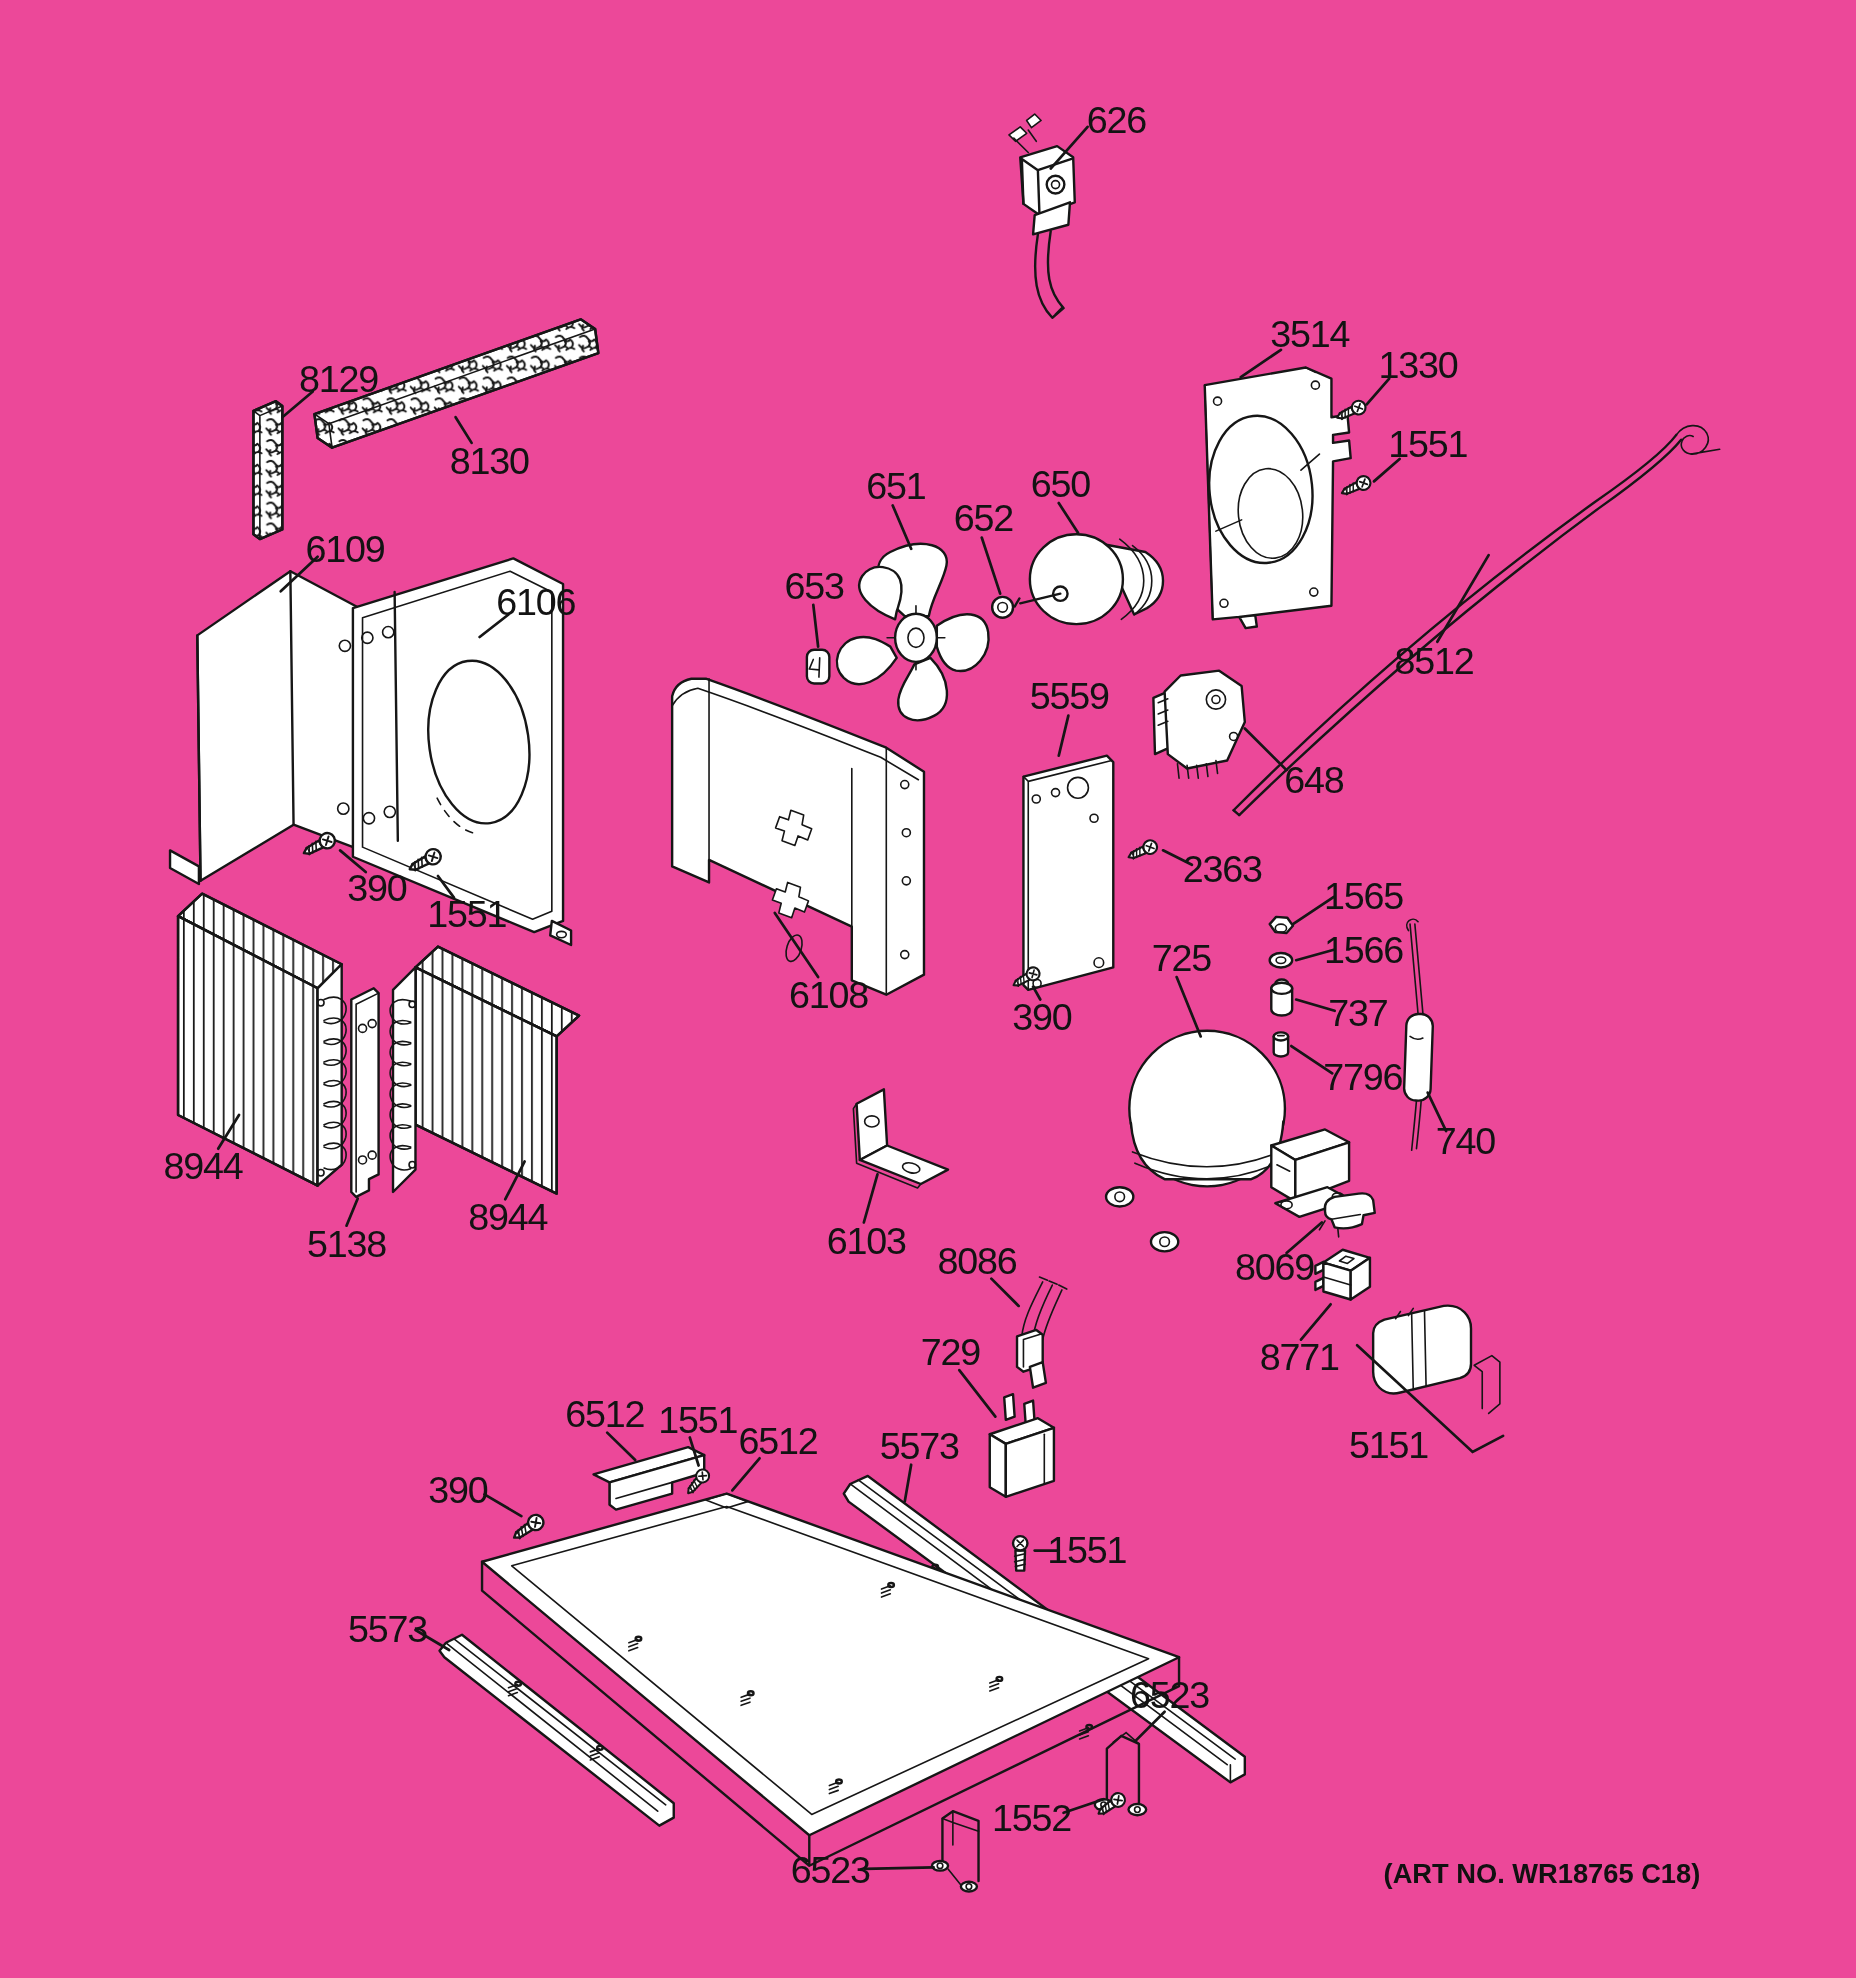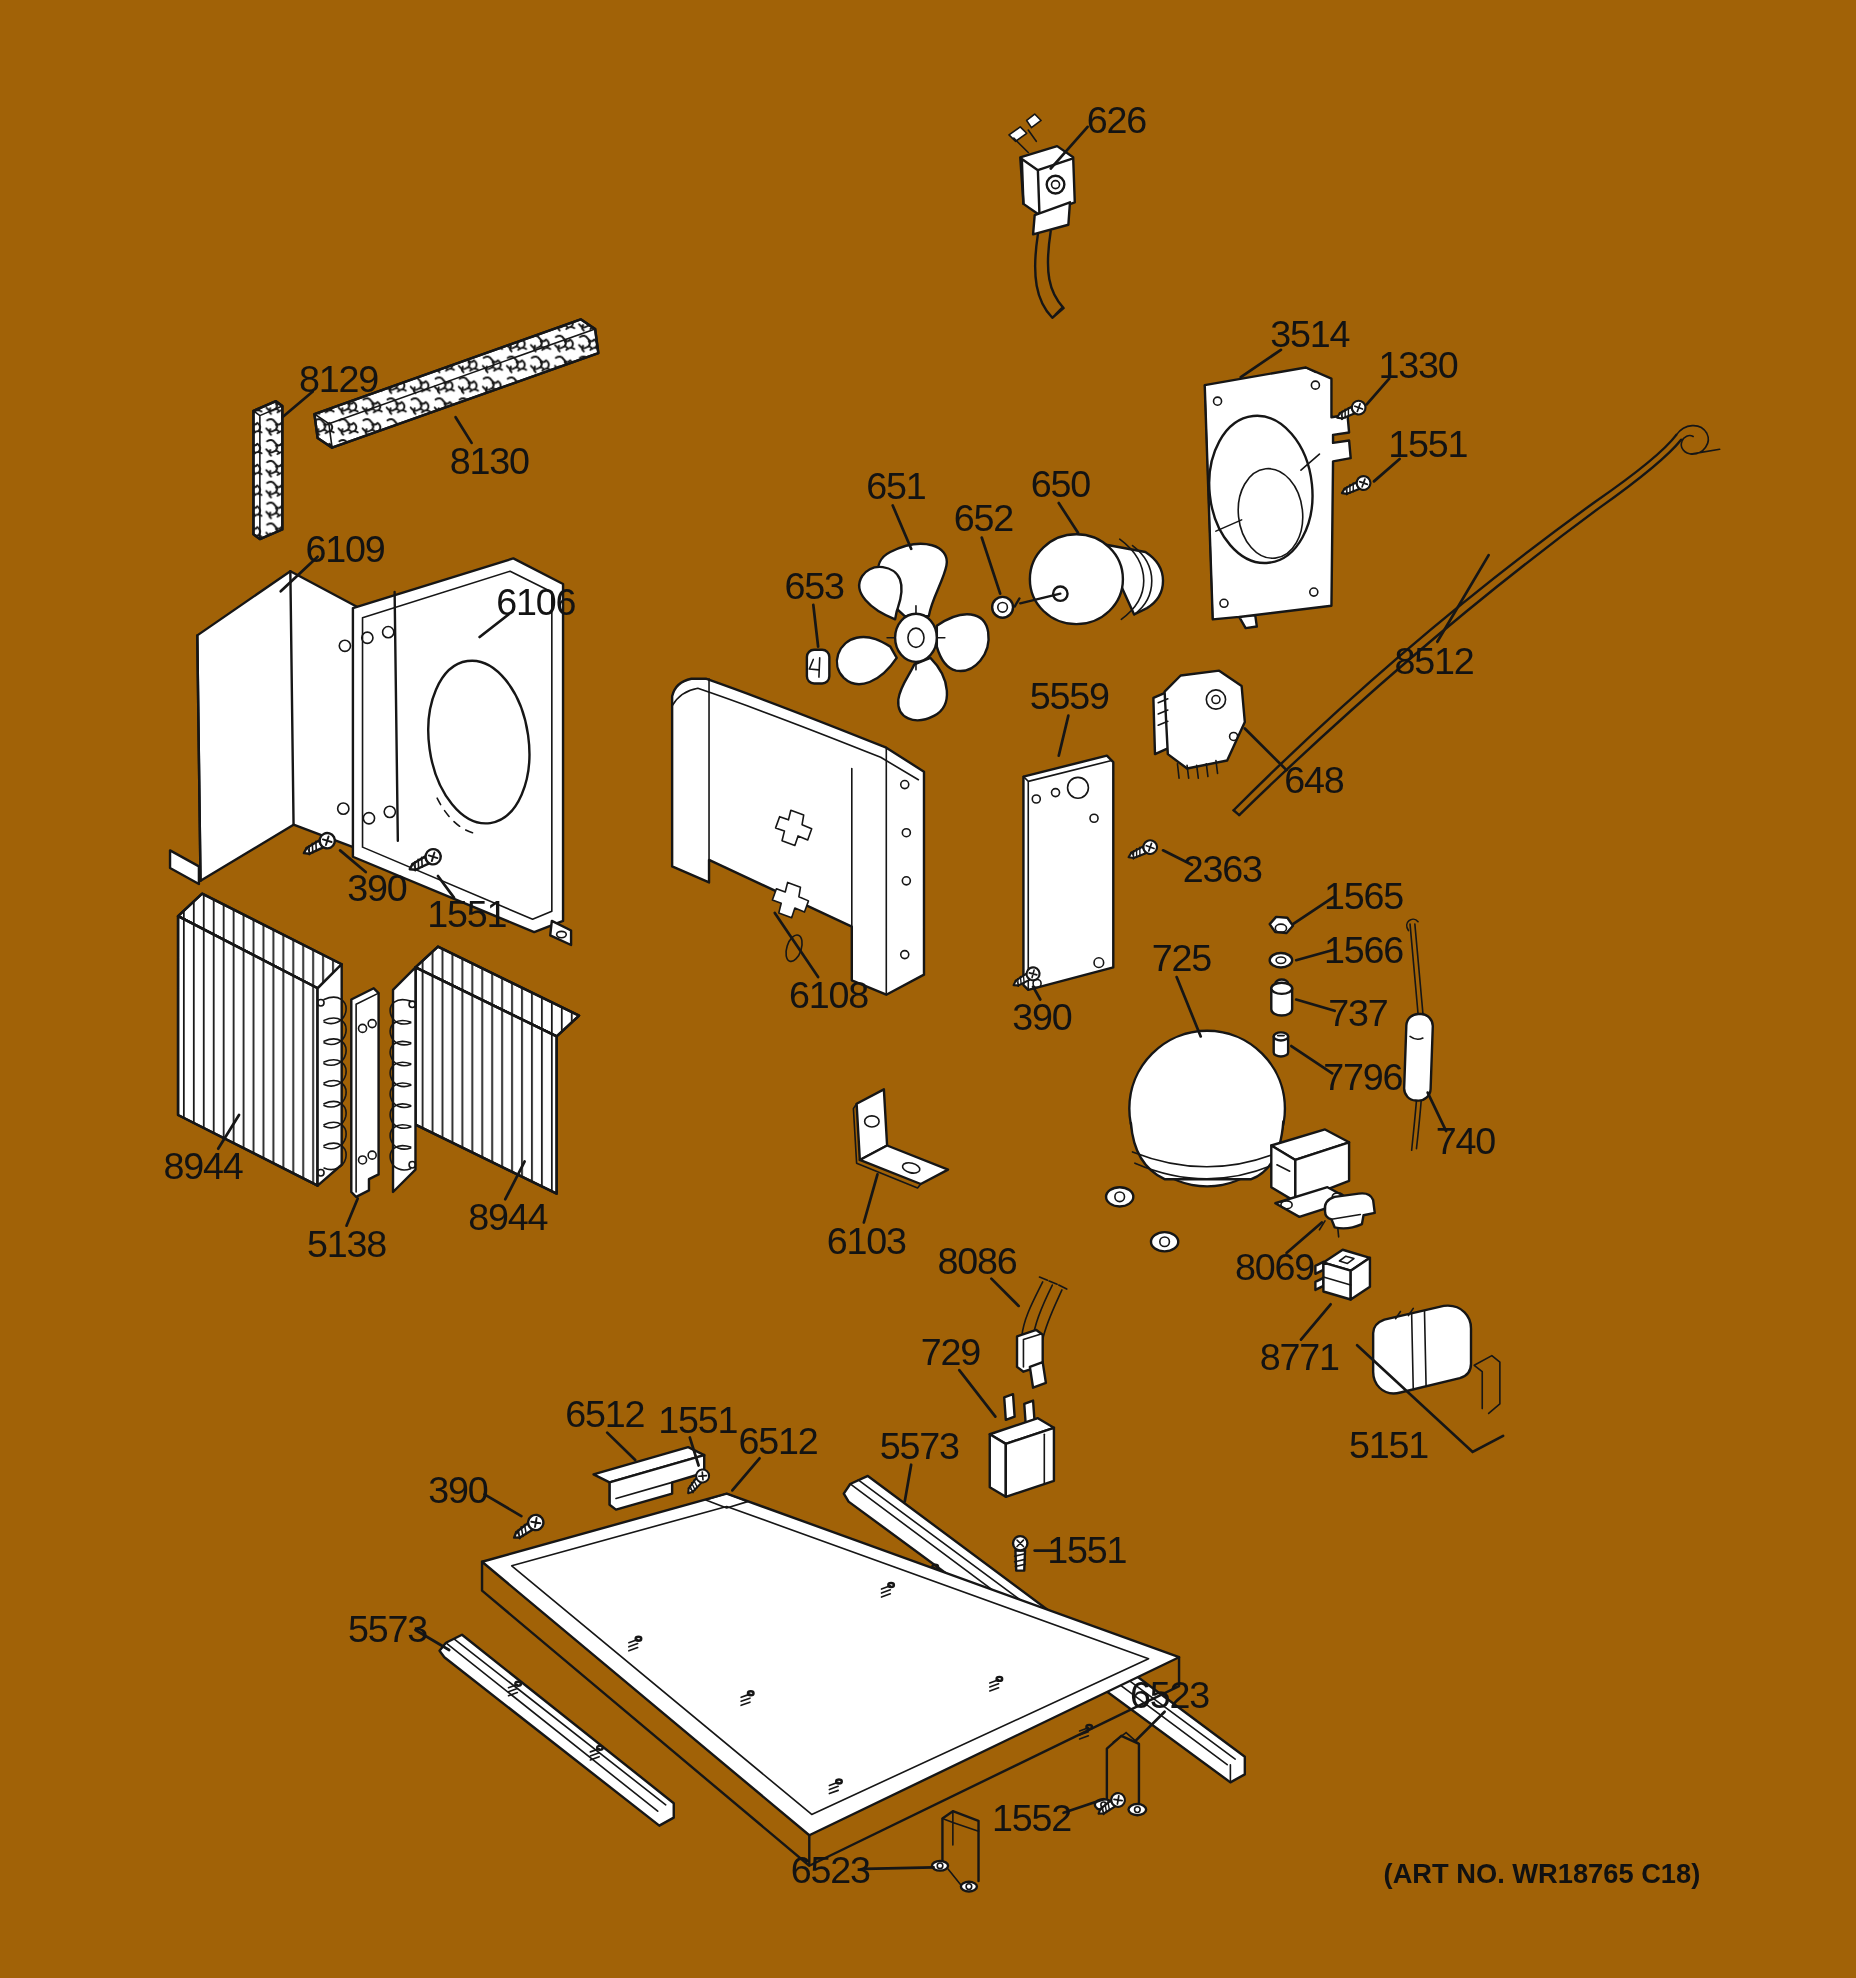--- a/index.html
+++ b/index.html
@@ -1,16 +1,16 @@
 <!DOCTYPE html>
 <html style="font-size:13px"><head>
 <meta charset="utf-8">
 <style>
   html,body{margin:0;padding:0;background:#ffffff;}
-  .stage{position:relative;width:1856px;height:1979px;background:#a16207;overflow:hidden;}
+  .stage{position:relative;width:1856px;height:1979px;background:#ec4899;overflow:hidden;}
   svg{display:block;}
   #parts path,#parts line,#parts circle,#parts ellipse,#parts rect,#parts polyline,#parts use{
     stroke:#161616;stroke-width:3;stroke-linecap:round;stroke-linejoin:round;fill:none;}
   #parts .solid{fill:#ffffff;}
   #parts .tex{fill:url(#speckle);stroke:#161616;}
   #parts .fins{fill:url(#finpat);stroke:none;}
   #parts .fine{stroke-width:2;}
   #leader-layer polyline{fill:none;stroke:#161616;stroke-width:3.4;stroke-linecap:round;}
   #label-layer text{font-family:"Liberation Sans",sans-serif;font-size:47px;letter-spacing:-1.5px;
     fill:#131313;text-anchor:middle;dominant-baseline:central;}

